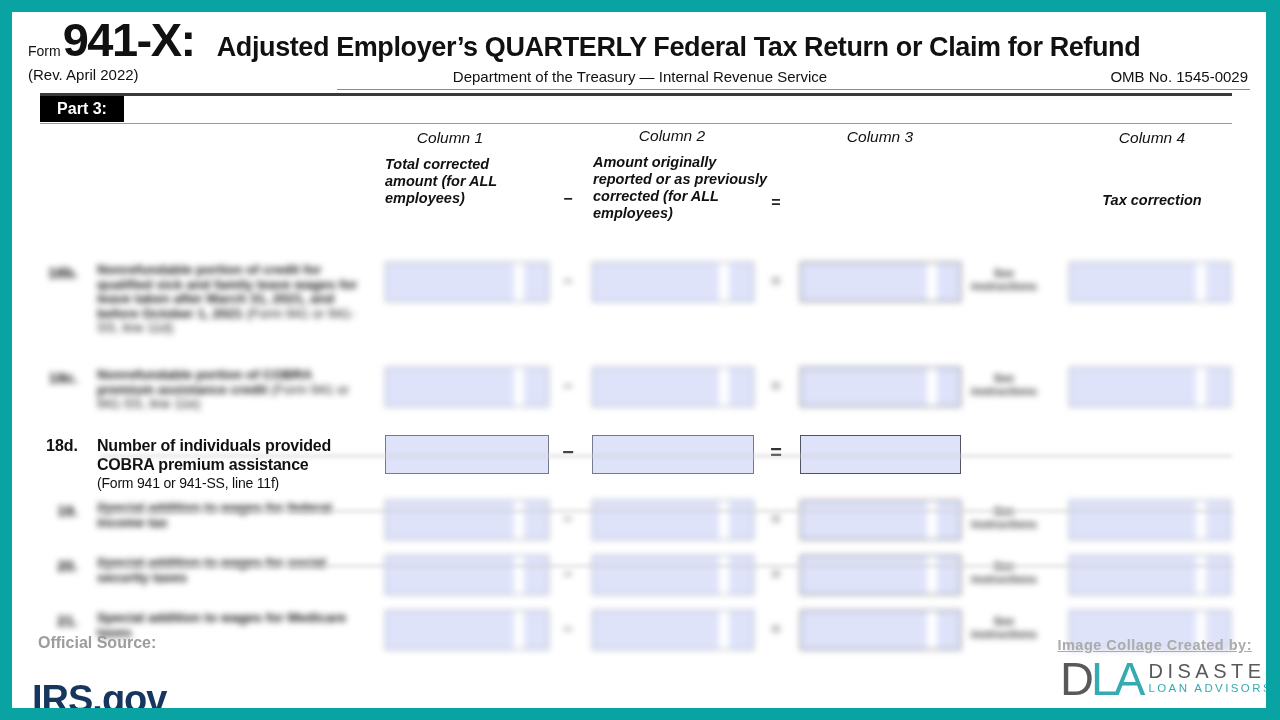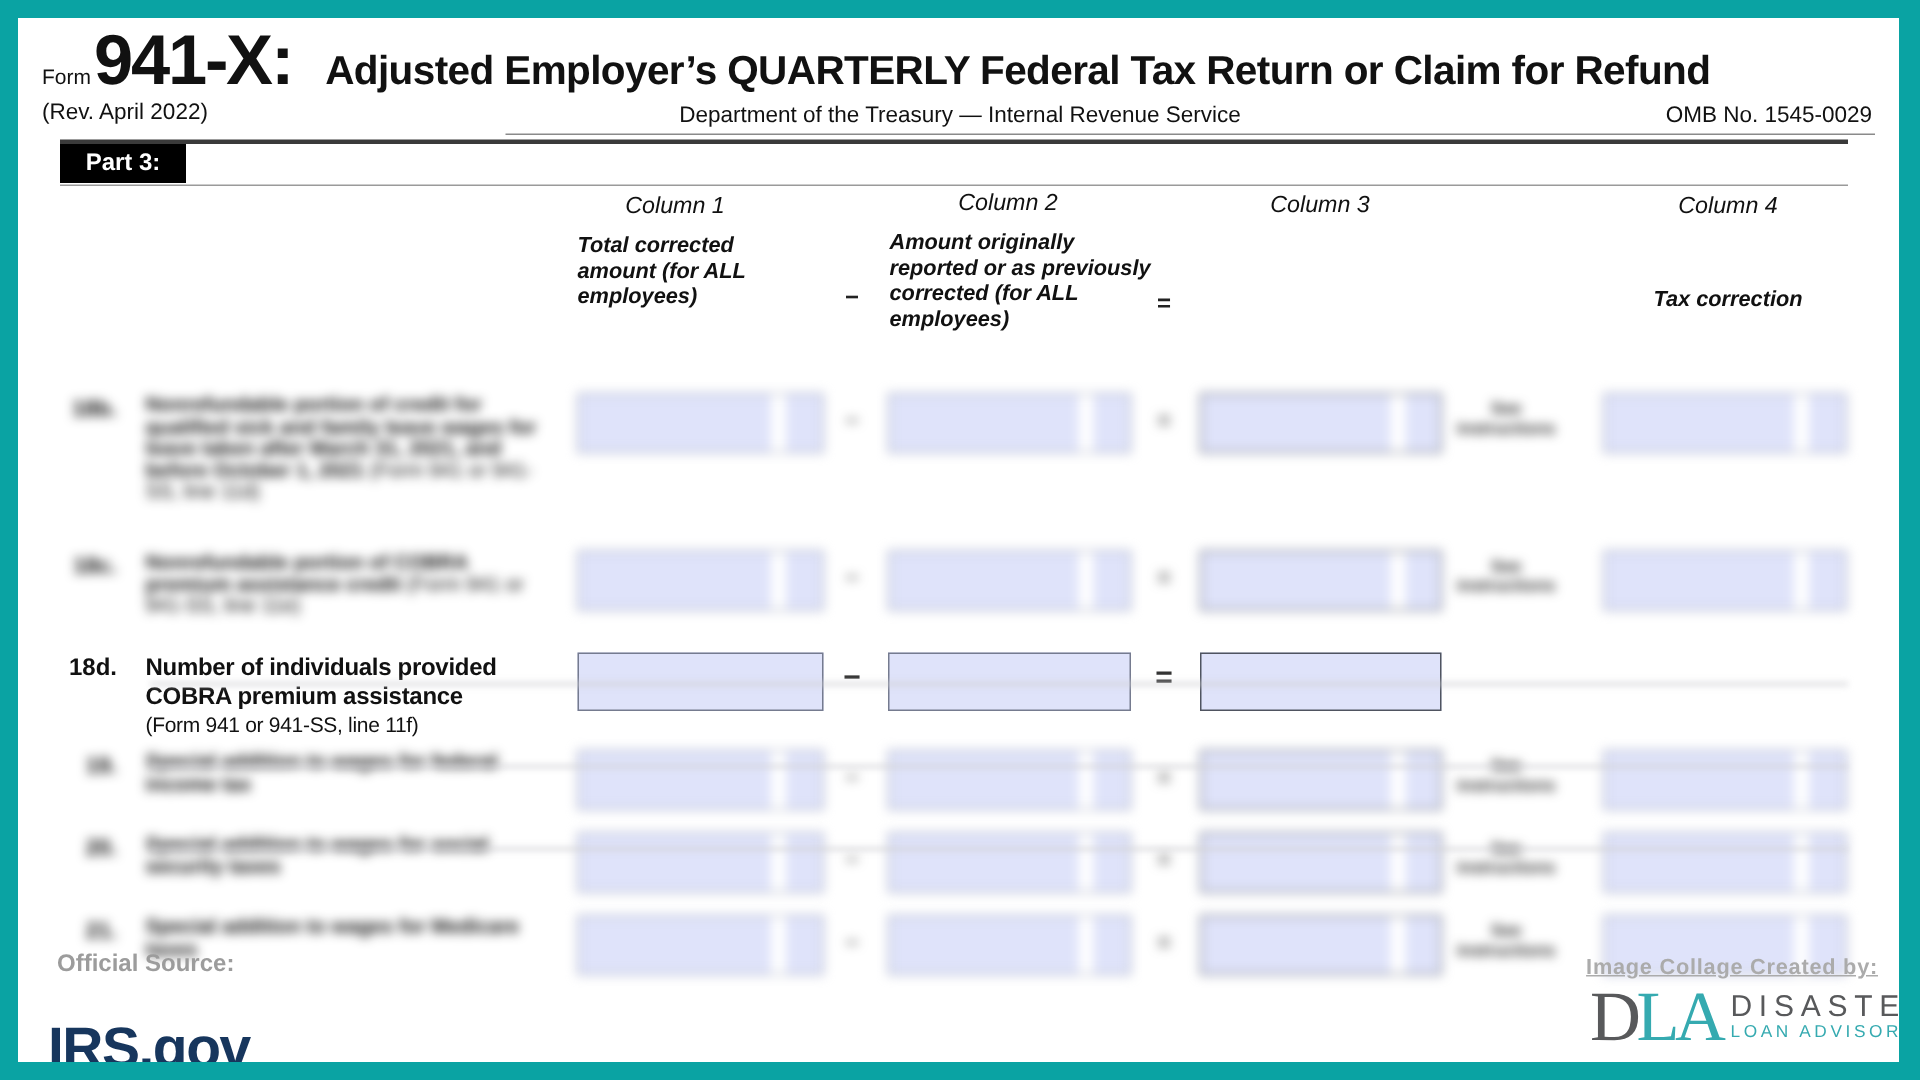--- a/index.html
+++ b/index.html
@@ -60,21 +60,21 @@
   .note{position:absolute;left:962px;top:5px;width:84px;text-align:center;
     font-size:11.5px;line-height:13px;font-weight:bold;color:#333;}
   .rule{position:absolute;left:100px;width:1132px;height:2px;background:#d2d2d6;filter:blur(2px);}
   
   .official{position:absolute;left:38px;top:634px;font-size:16px;font-weight:bold;color:#9c9c9c;}
   .irs{position:absolute;left:32px;top:652px;font-size:38px;font-weight:bold;
     letter-spacing:-1px;color:var(--navy,#17365d);margin-top:26px;}
   .createdby{position:absolute;left:1000px;top:637px;width:252px;text-align:right;
     font-size:14.5px;font-weight:bold;color:#ababab;letter-spacing:0.5px;text-decoration:underline;}
   .dla{position:absolute;left:1060px;top:655px;display:flex;align-items:flex-start;}
-  .dla-letters{font-size:47px;line-height:47px;font-weight:400;letter-spacing:-3px;font-family:Liberation Serif, serif;}
+  .dla-letters{font-size:47px;line-height:47px;font-weight:400;letter-spacing:-3px;}
   .dla-d{color:var(--logo-gray,#58595b);}
   .dla-l{color:var(--logo-teal,#35aab0);}
   .dla-a{color:var(--logo-teal,#35aab0);}
   .dla-words{margin-left:6px;padding-top:5px;}
   .dla-w1{font-size:20px;line-height:22px;letter-spacing:4.5px;color:var(--logo-gray,#58595b);font-weight:400;}
   .dla-w2{font-size:11.5px;line-height:13px;letter-spacing:2.4px;color:var(--logo-teal,#35aab0);font-weight:400;}
   .dla-tm{font-size:7px;vertical-align:top;}
 </style>
 </head>
 <body>

